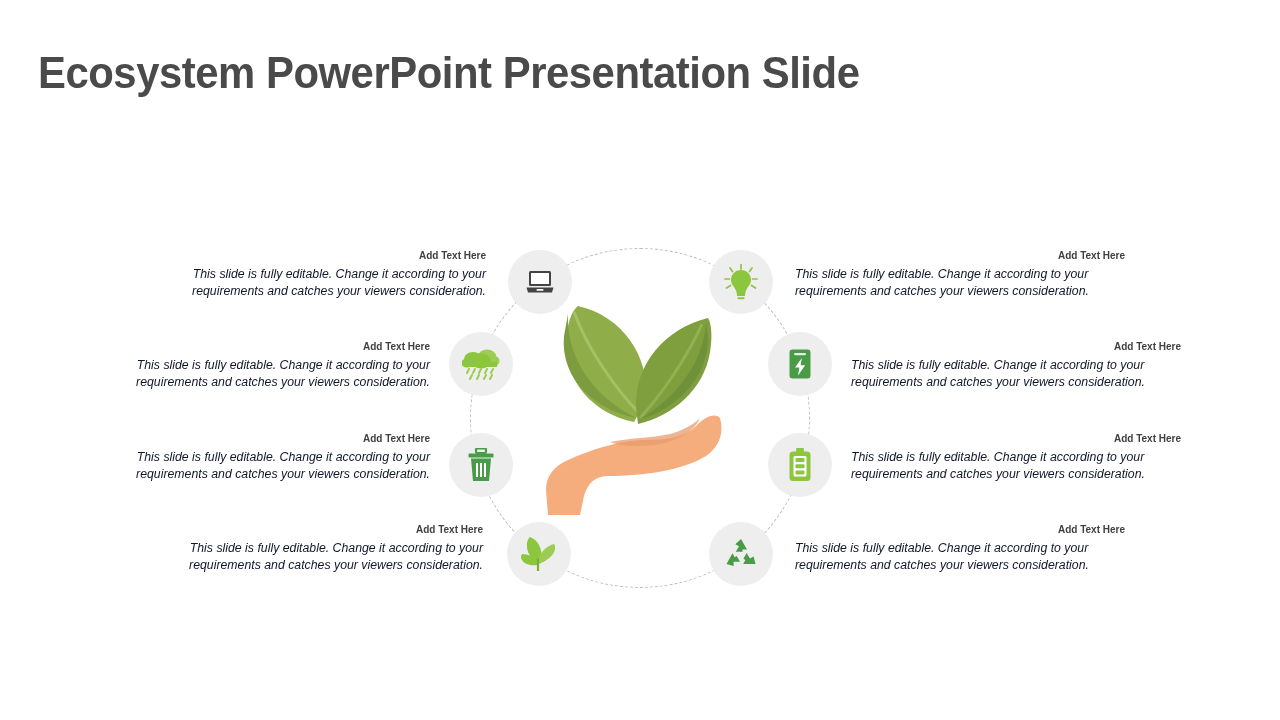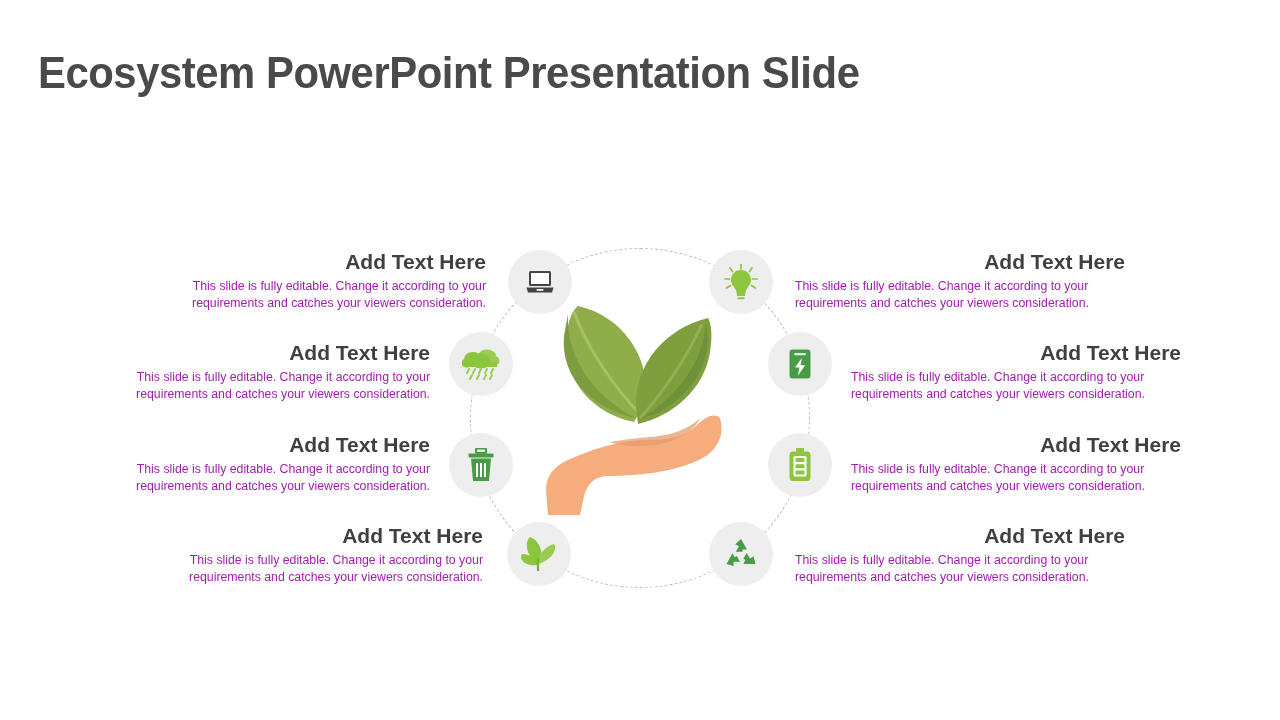--- a/index.html
+++ b/index.html
@@ -81,30 +81,31 @@
     width: 230px;
     height: 220px;
   }
 
   
   .txt {
     position: absolute;
     width: 330px;
   }
   .txt .head {
-    font-size: 21px;
+    font-size: 10px;
     font-weight: bold;
     color: #404040;
     margin: 0 0 5px 0;
     line-height: 1.1;
     text-align: right;
   }
   .txt .body {
     font-size: 12.3px;
-    color: #a21caf;
+    font-style: italic;
+    color: #0f172a;
     line-height: 1.35;
     margin: 0;
   }
   .txt.left  { text-align: right; }
   .txt.right { text-align: left; }
 
   .t1 { left: 156px; top: 250px; }
   .t2 { left: 100px; top: 341px; }
   .t3 { left: 100px; top: 433px; }
   .t4 { left: 153px; top: 524px; }

